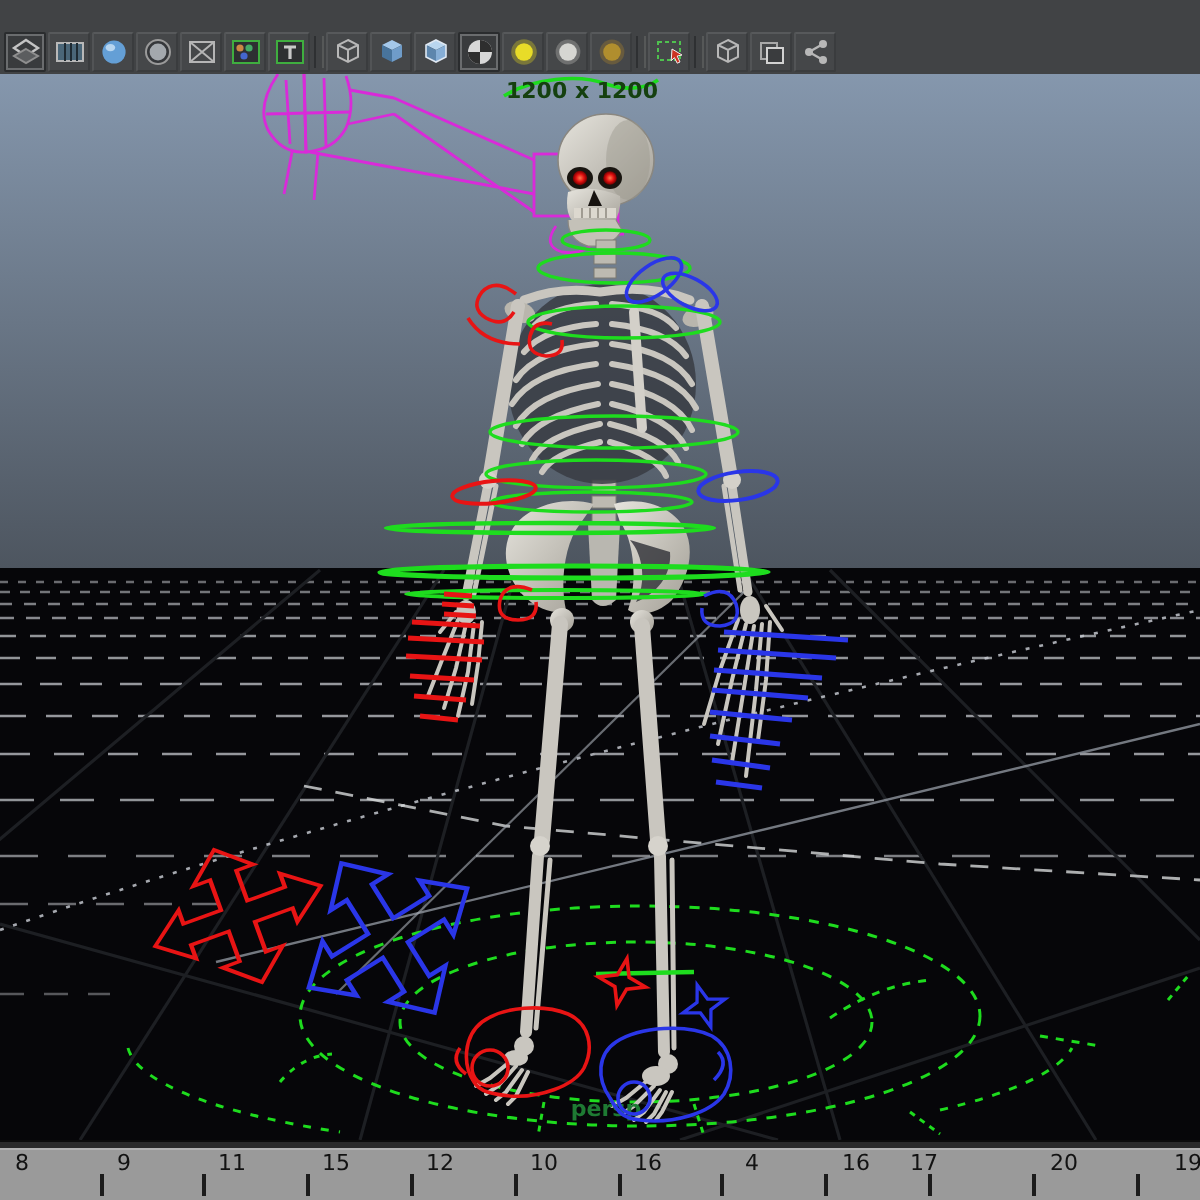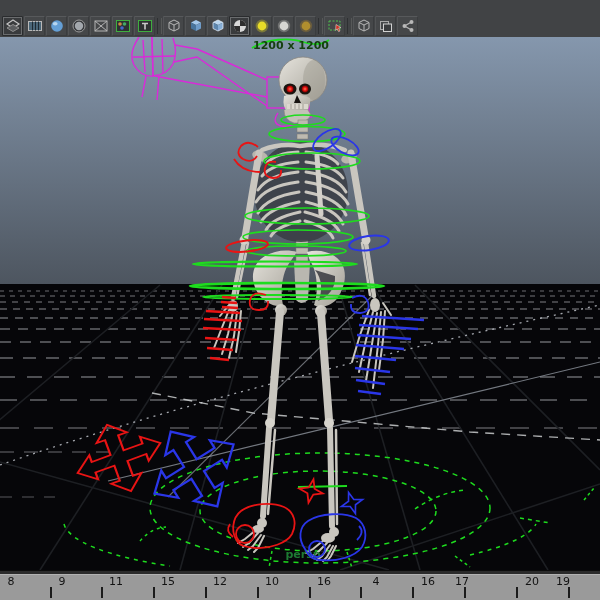--- a/index.html
+++ b/index.html
@@ -431,21 +431,21 @@
     <span class="tl-num" style="left:62px">9</span>
     <span class="tl-num" style="left:116px">11</span>
     <span class="tl-num" style="left:168px">15</span>
     <span class="tl-num" style="left:220px">12</span>
     <span class="tl-num" style="left:272px">10</span>
     <span class="tl-num" style="left:324px">16</span>
     <span class="tl-num" style="left:376px">4</span>
     <span class="tl-num" style="left:428px">16</span>
     <span class="tl-num" style="left:462px">17</span>
     <span class="tl-num" style="left:532px">20</span>
-    <span class="tl-num" style="left:563px">19</span>
+    <span class="tl-num" style="left:594px">19</span>
     <div class="tl-tick" style="left:50px"></div>
     <div class="tl-tick" style="left:101px"></div>
     <div class="tl-tick" style="left:153px"></div>
     <div class="tl-tick" style="left:205px"></div>
     <div class="tl-tick" style="left:257px"></div>
     <div class="tl-tick" style="left:309px"></div>
     <div class="tl-tick" style="left:360px"></div>
     <div class="tl-tick" style="left:412px"></div>
     <div class="tl-tick" style="left:464px"></div>
     <div class="tl-tick" style="left:516px"></div>

